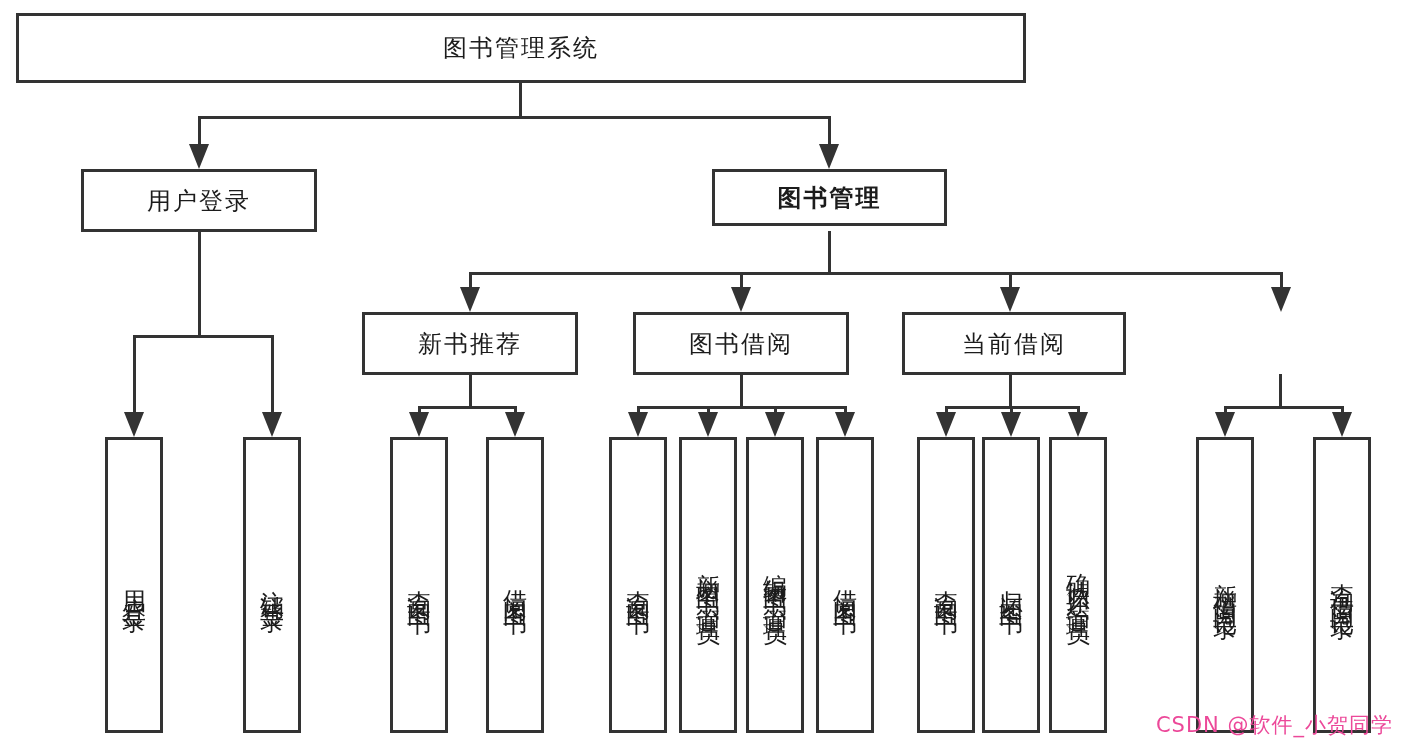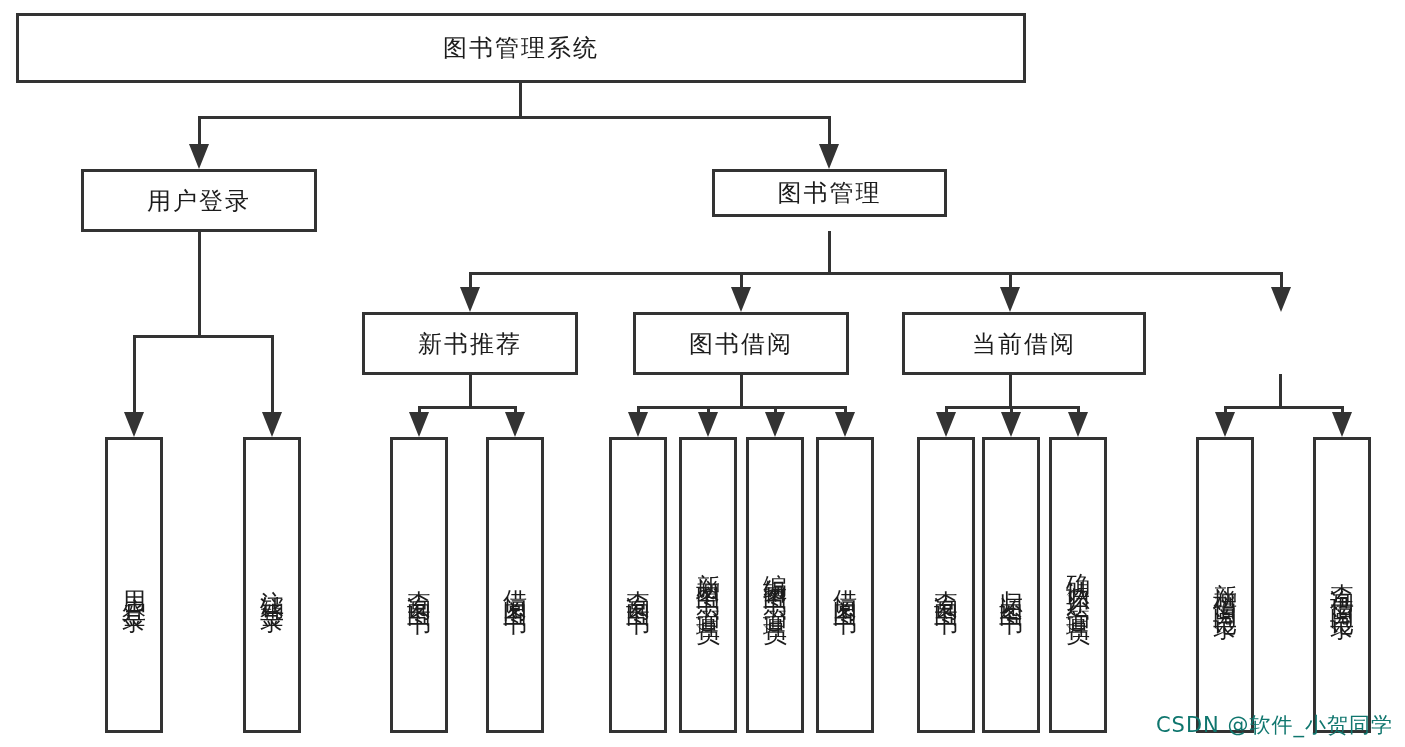--- a/index.html
+++ b/index.html
@@ -15,21 +15,21 @@
   .vbox {
     writing-mode:vertical-rl; text-orientation:mixed; letter-spacing:7px; line-height:1;
   }
   .line { position:absolute; background:#333333; }
   .arw {
     position:absolute; width:0; height:0;
     border-left:10px solid transparent; border-right:10px solid transparent;
     border-top:25px solid #333333;
   }
   .wm {
-    position:absolute; right:12px; top:711px; font-size:21px; color:#0f766e;
+    position:absolute; right:12px; top:711px; font-size:21px; color:#ec4899;
     letter-spacing:1px; white-space:nowrap;
   }
 </style>
 </head>
 <body>
 
 <div class="stage">
 
   <div class="line" style="left:519px;top:66px;width:3px;height:53px;"></div>
   <div class="line" style="left:198px;top:116px;width:633px;height:3px;"></div>
@@ -86,25 +86,25 @@
   <div class="line" style="left:1279px;top:374px;width:3px;height:34px;"></div>
   <div class="line" style="left:1224px;top:406px;width:120px;height:3px;"></div>
   <div class="line" style="left:1224px;top:406px;width:3px;height:9px;"></div>
   <div class="line" style="left:1341px;top:406px;width:3px;height:9px;"></div>
   <div class="arw" style="left:1215px;top:412px;"></div>
   <div class="arw" style="left:1332px;top:412px;"></div>
 
   <div class="box" style="left:16px;top:13px;width:1010px;height:70px;">图书管理系统</div>
 
   <div class="box" style="left:81px;top:169px;width:236px;height:63px;">用户登录</div>
-  <div class="box" style="left:712px;top:169px;width:235px;height:48px;">图书管理</div>
+  <div class="box" style="left:712px;top:169px;width:235px;height:57px;font-weight:bold;">图书管理</div>
 
   <div class="box" style="left:362px;top:312px;width:216px;height:63px;">新书推荐</div>
   <div class="box" style="left:633px;top:312px;width:216px;height:63px;font-family:Liberation Mono, monospace;">图书借阅</div>
-  <div class="box" style="left:902px;top:312px;width:244px;height:63px;">当前借阅</div>
+  <div class="box" style="left:902px;top:312px;width:224px;height:63px;">当前借阅</div>
 
   <div class="box vbox" style="left:105px;top:437px;width:58px;height:296px;">用户登录</div>
   <div class="box vbox" style="left:243px;top:437px;width:58px;height:296px;">注销登录</div>
 
   <div class="box vbox" style="left:390px;top:437px;width:58px;height:296px;">查询图书</div>
   <div class="box vbox" style="left:486px;top:437px;width:58px;height:296px;">借阅图书</div>
 
   <div class="box vbox" style="left:609px;top:437px;width:58px;height:296px;">查询图书</div>
   <div class="box vbox" style="left:679px;top:437px;width:58px;height:296px;">新增图书（管理员）</div>
   <div class="box vbox" style="left:746px;top:437px;width:58px;height:296px;">编辑图书（管理员）</div>

